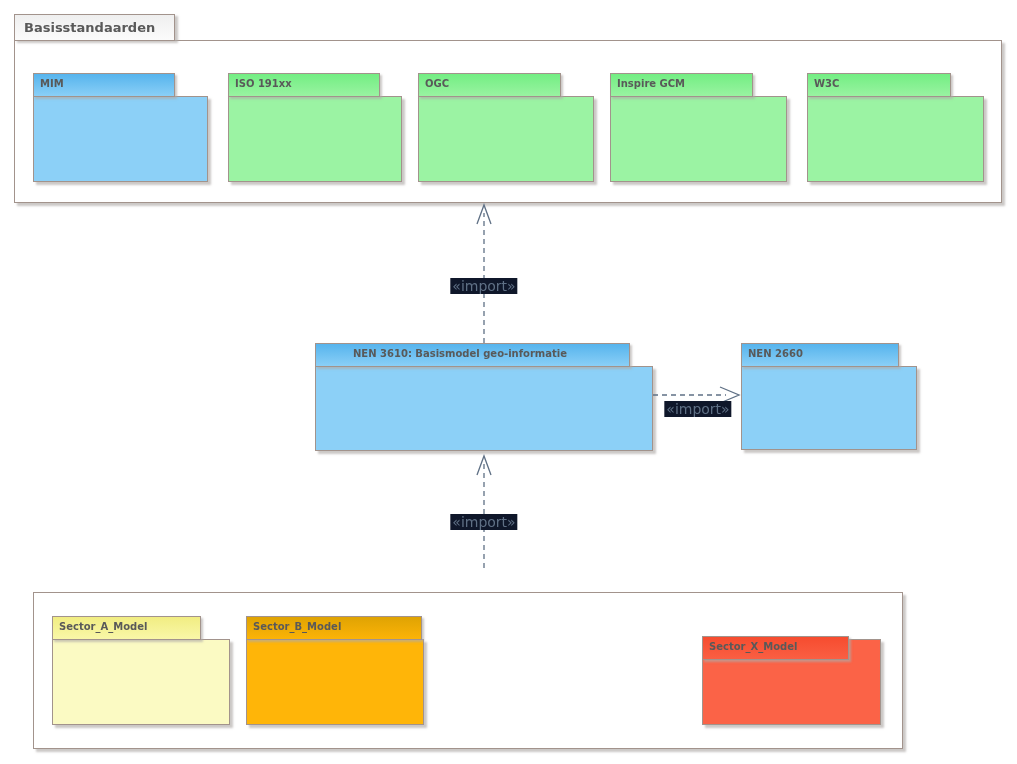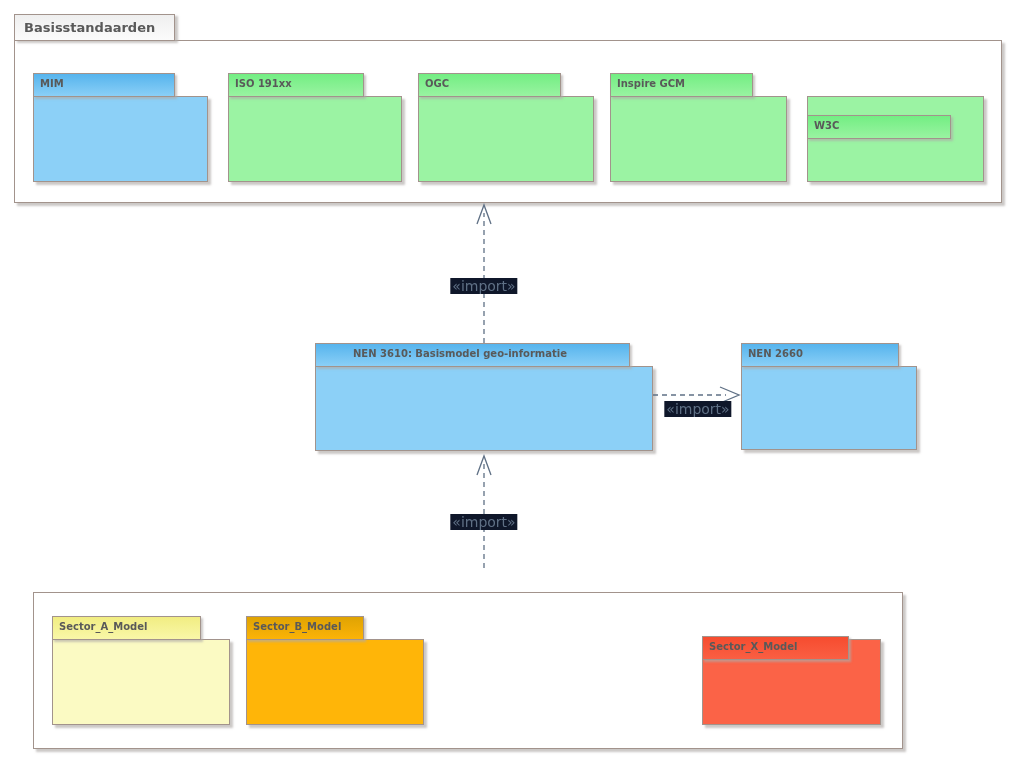--- a/index.html
+++ b/index.html
@@ -62,39 +62,39 @@
   </div>
   <div class="frame-body" style="left:14px; top:40px; width:988px; height:163px;"></div>
 
   <div class="pkg blue" style="left:33px; top:73px;">
     <div class="tab" style="width:142px;">
       <span>MIM</span></div>
     <div class="body" style="width:175px;"></div>
   </div>
 
   <div class="pkg green" style="left:228px; top:73px;">
-    <div class="tab" style="width:136px;">
+    <div class="tab" style="width:152px;">
       <span>ISO 191xx</span></div>
     <div class="body" style="width:174px;"></div>
   </div>
 
   <div class="pkg green" style="left:418px; top:73px;">
     <div class="tab" style="width:143px;">
       <span>OGC</span></div>
     <div class="body" style="width:176px;"></div>
   </div>
 
   <div class="pkg green" style="left:610px; top:73px;">
     <div class="tab" style="width:143px;">
       <span>Inspire GCM</span></div>
     <div class="body" style="width:177px;"></div>
   </div>
 
   <div class="pkg green" style="left:807px; top:73px;">
-    <div class="tab" style="width:144px;margin-top:42px;">
+    <div class="tab" style="width:144px;">
       <span>W3C</span></div>
     <div class="body" style="width:177px;"></div>
   </div>
 
   <div class="pkg blue" style="left:315px; top:343px;">
     <div class="tab" style="width:315px;padding-left:37px;">
       <span>NEN 3610: Basismodel geo-informatie</span></div>
     <div class="body" style="width:338px; height:85px;"></div>
   </div>
 
@@ -106,21 +106,21 @@
 
   <div class="frame-body" style="left:33px; top:592px; width:870px; height:157px;"></div>
 
   <div class="pkg yellow" style="left:52px; top:616px;">
     <div class="tab" style="width:149px;">
       <span>Sector_A_Model</span></div>
     <div class="body" style="width:178px;"></div>
   </div>
 
   <div class="pkg orange" style="left:246px; top:616px;">
-    <div class="tab" style="width:118px;">
+    <div class="tab" style="width:176px;">
       <span>Sector_B_Model</span></div>
     <div class="body" style="width:178px;"></div>
   </div>
 
   <div class="pkg red" style="left:702px; top:616px;">
     <div class="tab" style="width:147px;">
       <span>Sector_X_Model</span></div>
     <div class="body" style="width:179px;"></div>
   </div>
 

